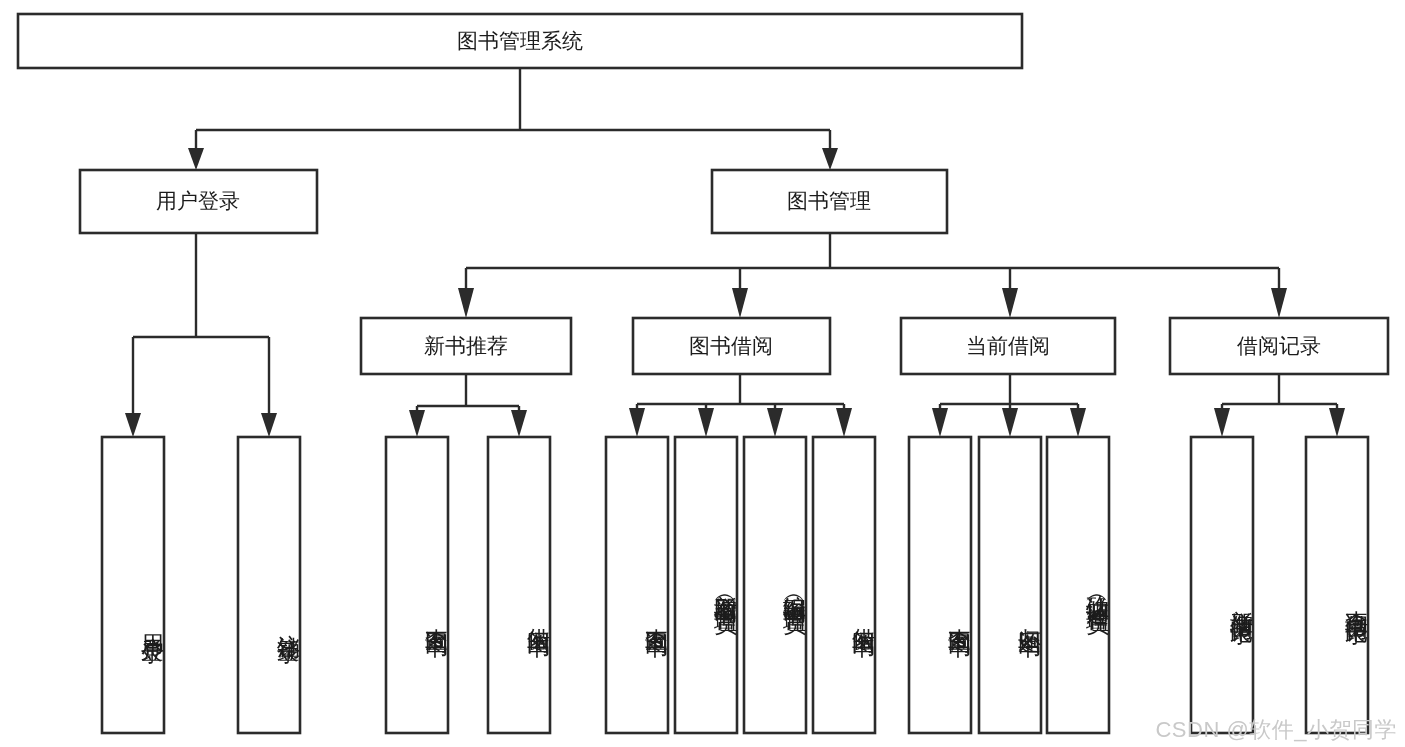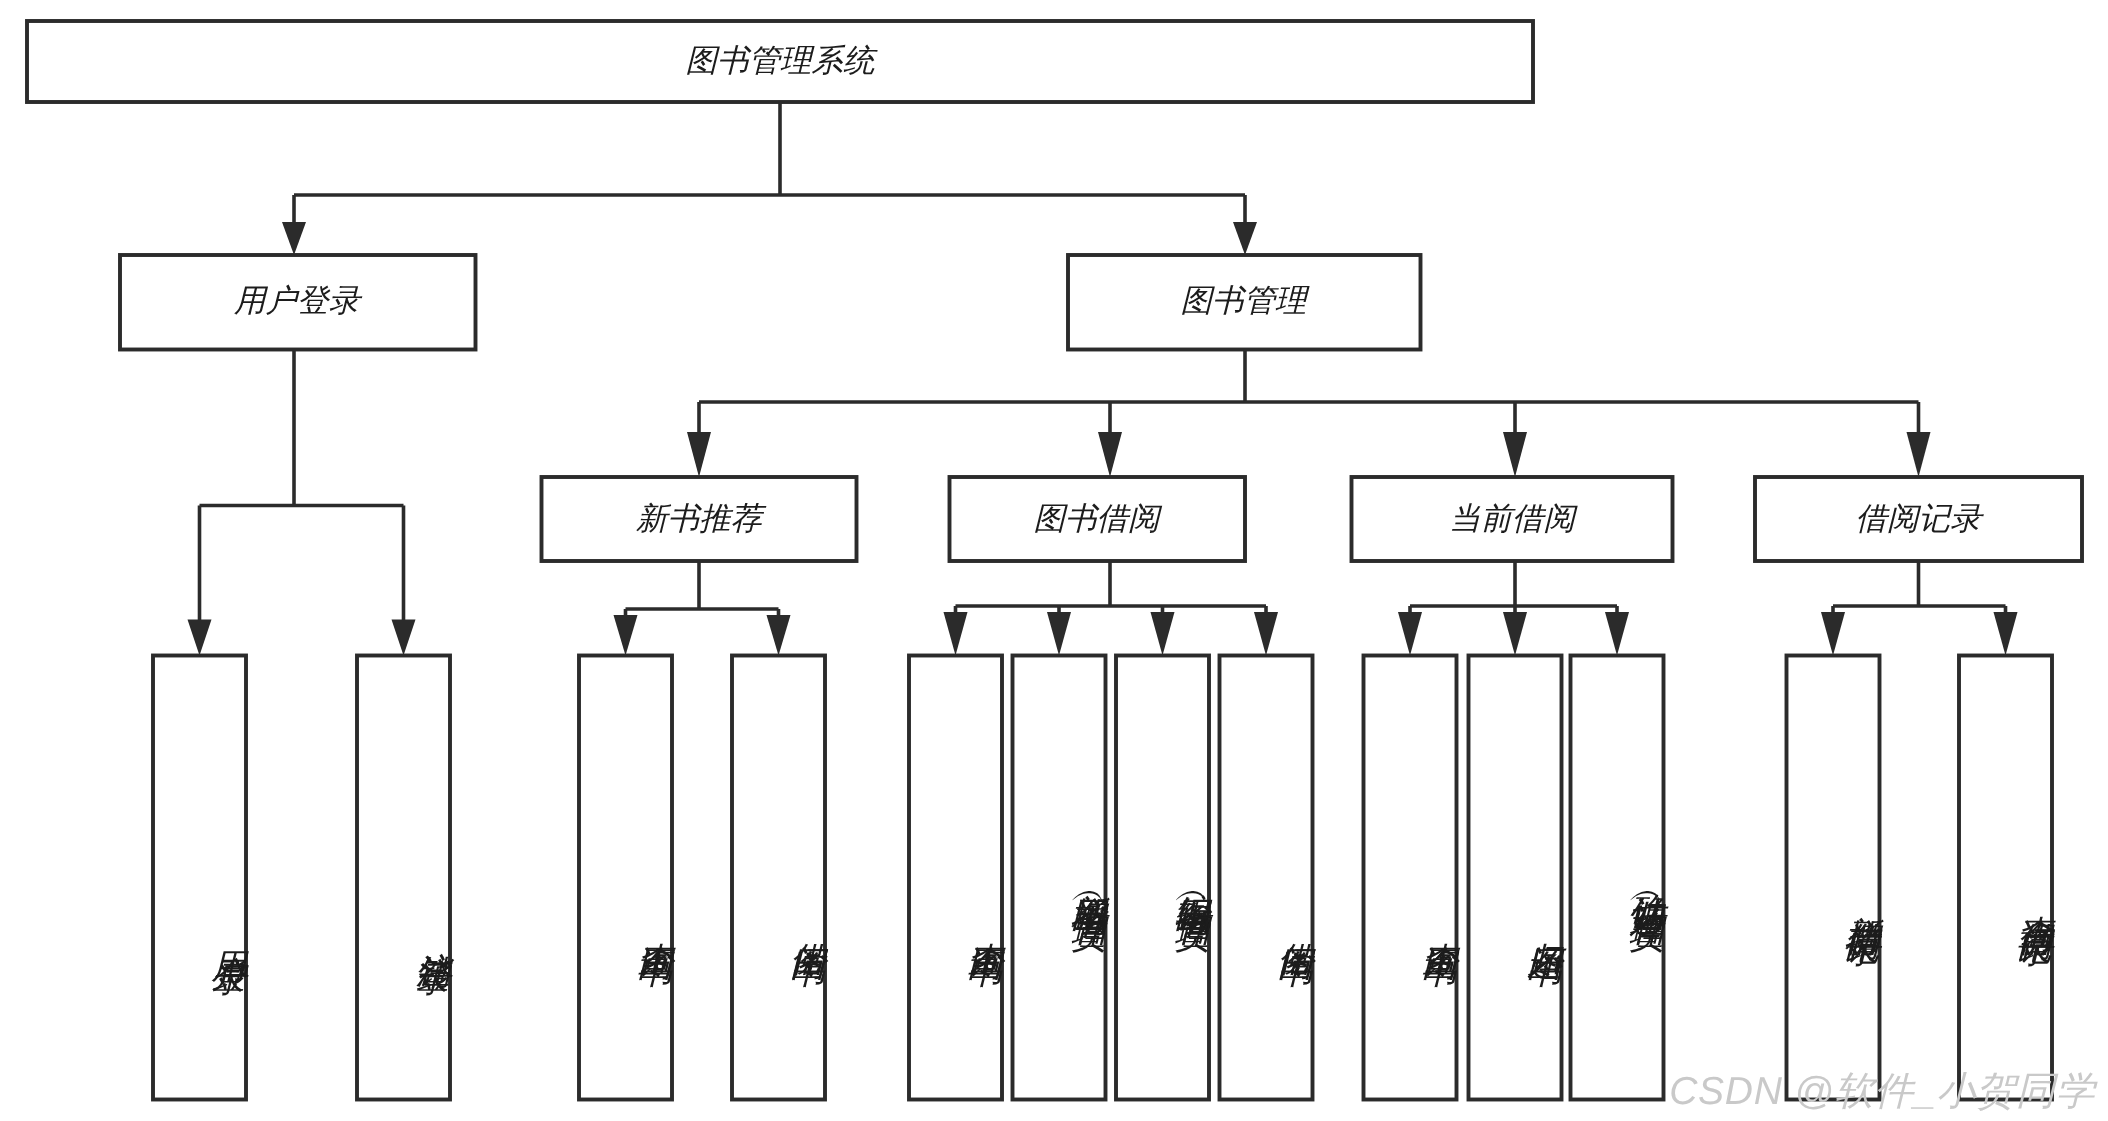--- a/index.html
+++ b/index.html
@@ -13,21 +13,20 @@
     font-family: "Liberation Sans", "DejaVu Sans", sans-serif;
     overflow: hidden;
     position: relative;
   }
   #diagram-root {
     position: absolute;
     left: 0;
     top: 0;
     width: 1405px;
     height: 747px;
-    font-style: italic;
   }
   svg.flow {
     display: block;
     width: 1405px;
     height: 747px;
   }
   .node-rect {
     fill: #ffffff;
     stroke: #2b2b2b;
     stroke-width: 2.6;
@@ -63,21 +62,21 @@
     align-items: flex-start;
     justify-content: center;
     text-align: left;
     user-select: none;
   }
   .watermark {
     position: absolute;
     right: 8px;
     bottom: 2px;
     font-family: "Liberation Sans", "DejaVu Sans", sans-serif;
-    font-size: 26px;
+    font-size: 22px;
     color: #c9c9c9;
     letter-spacing: 0.5px;
     white-space: nowrap;
     pointer-events: none;
   }
 </style>
 </head>
 <body>
 
 <div id="diagram-root">

